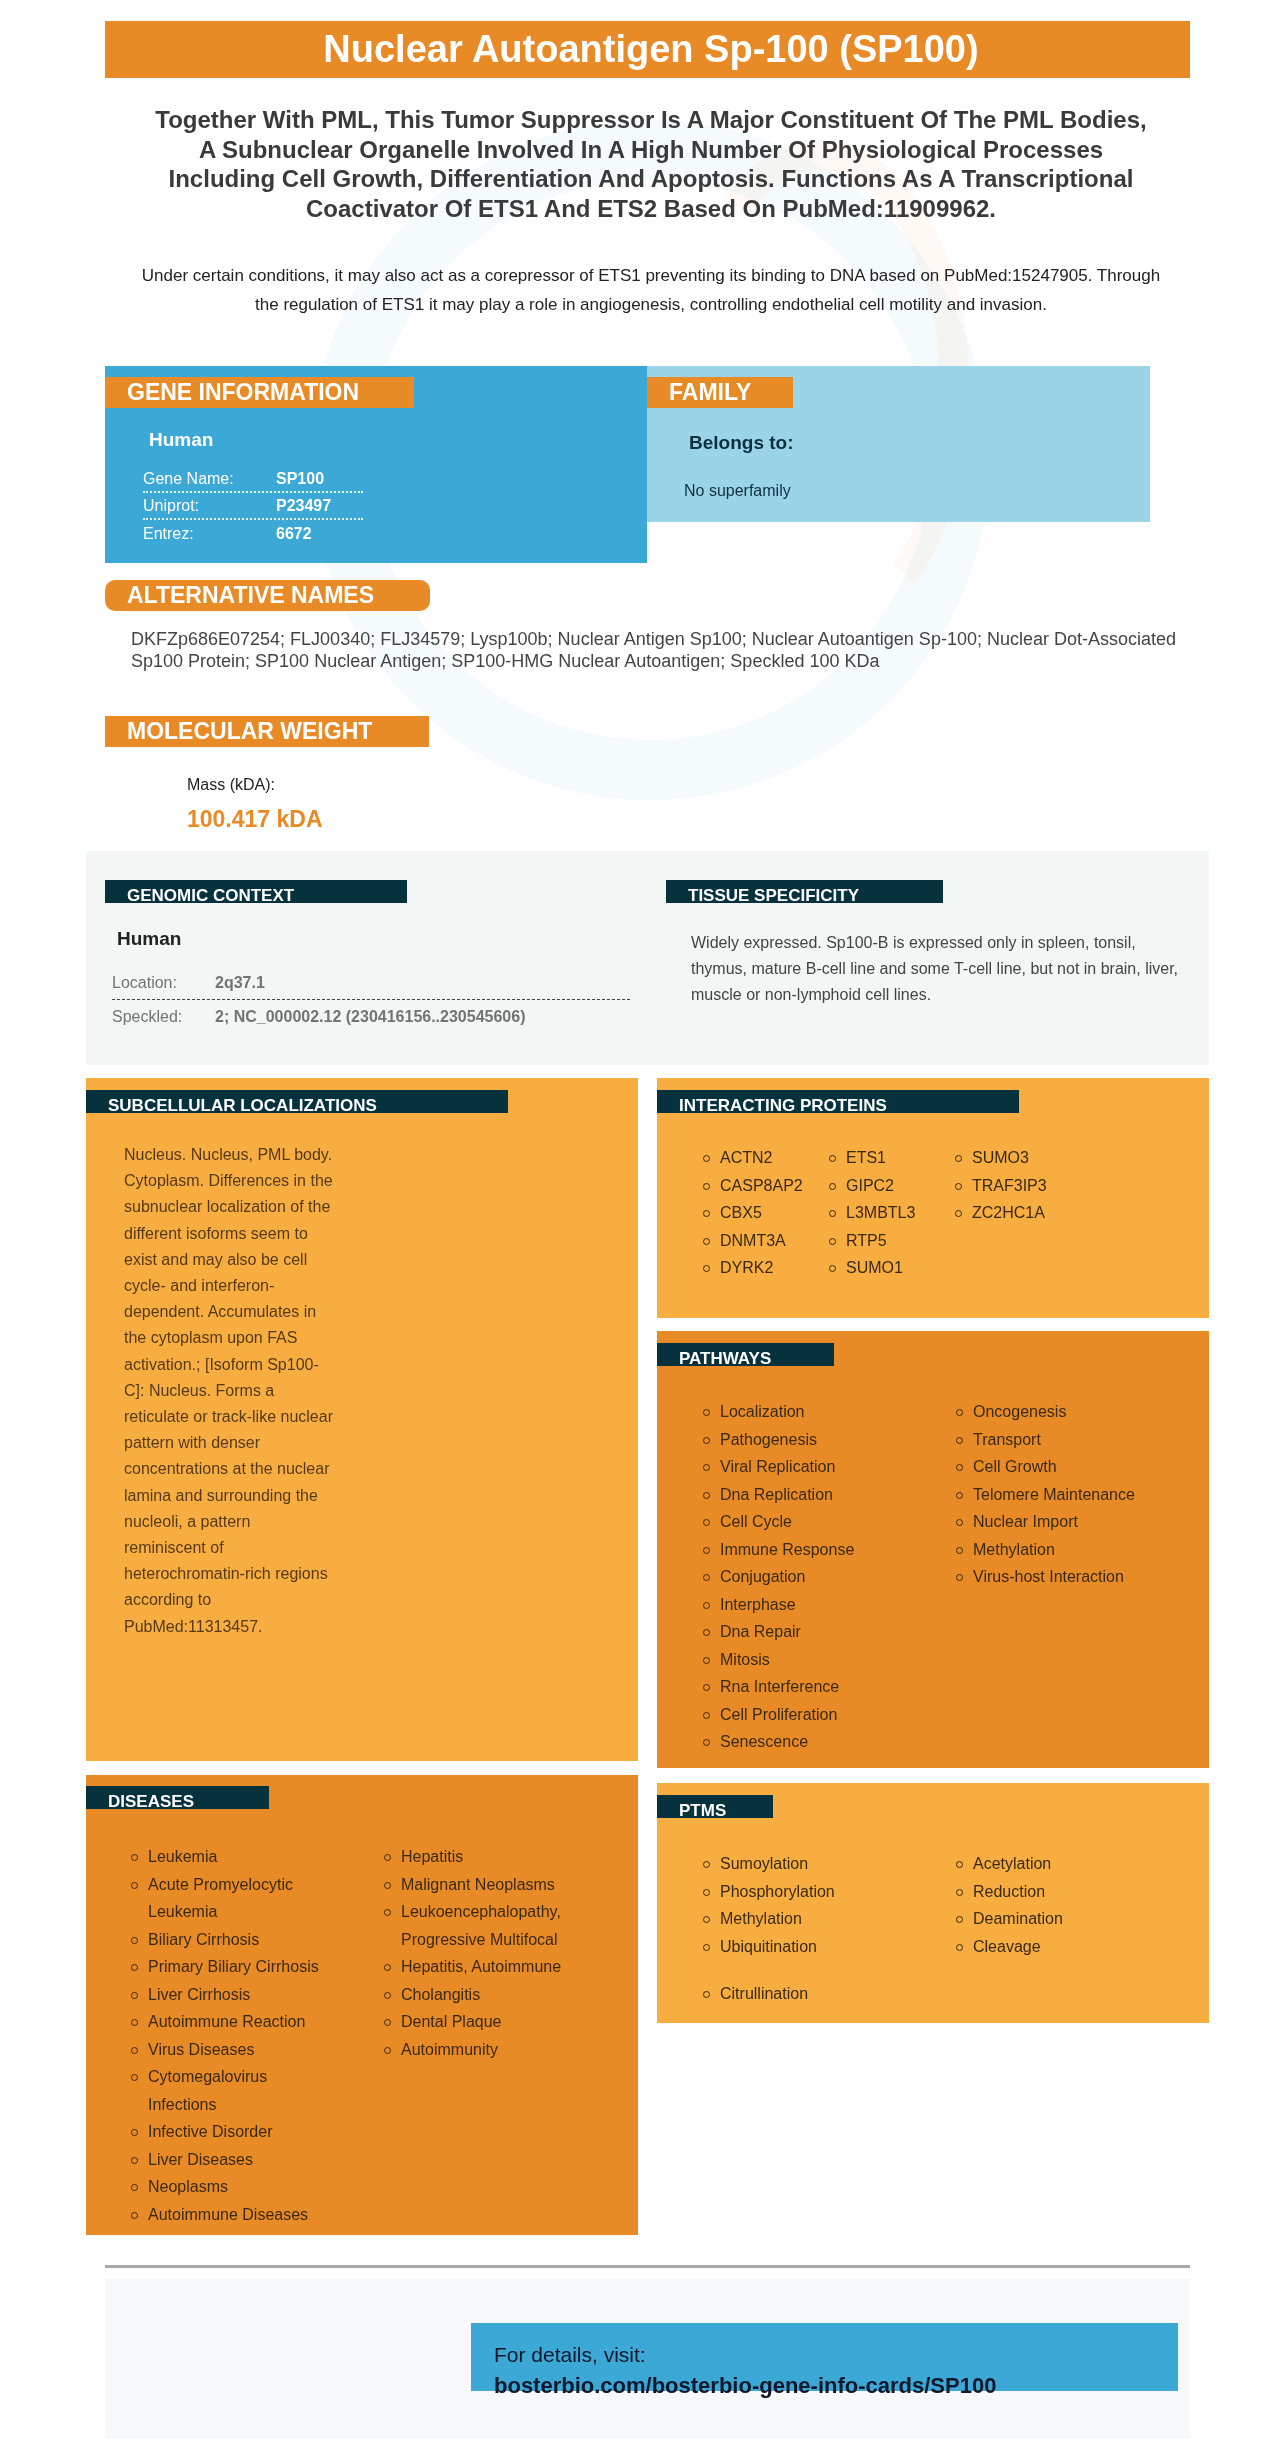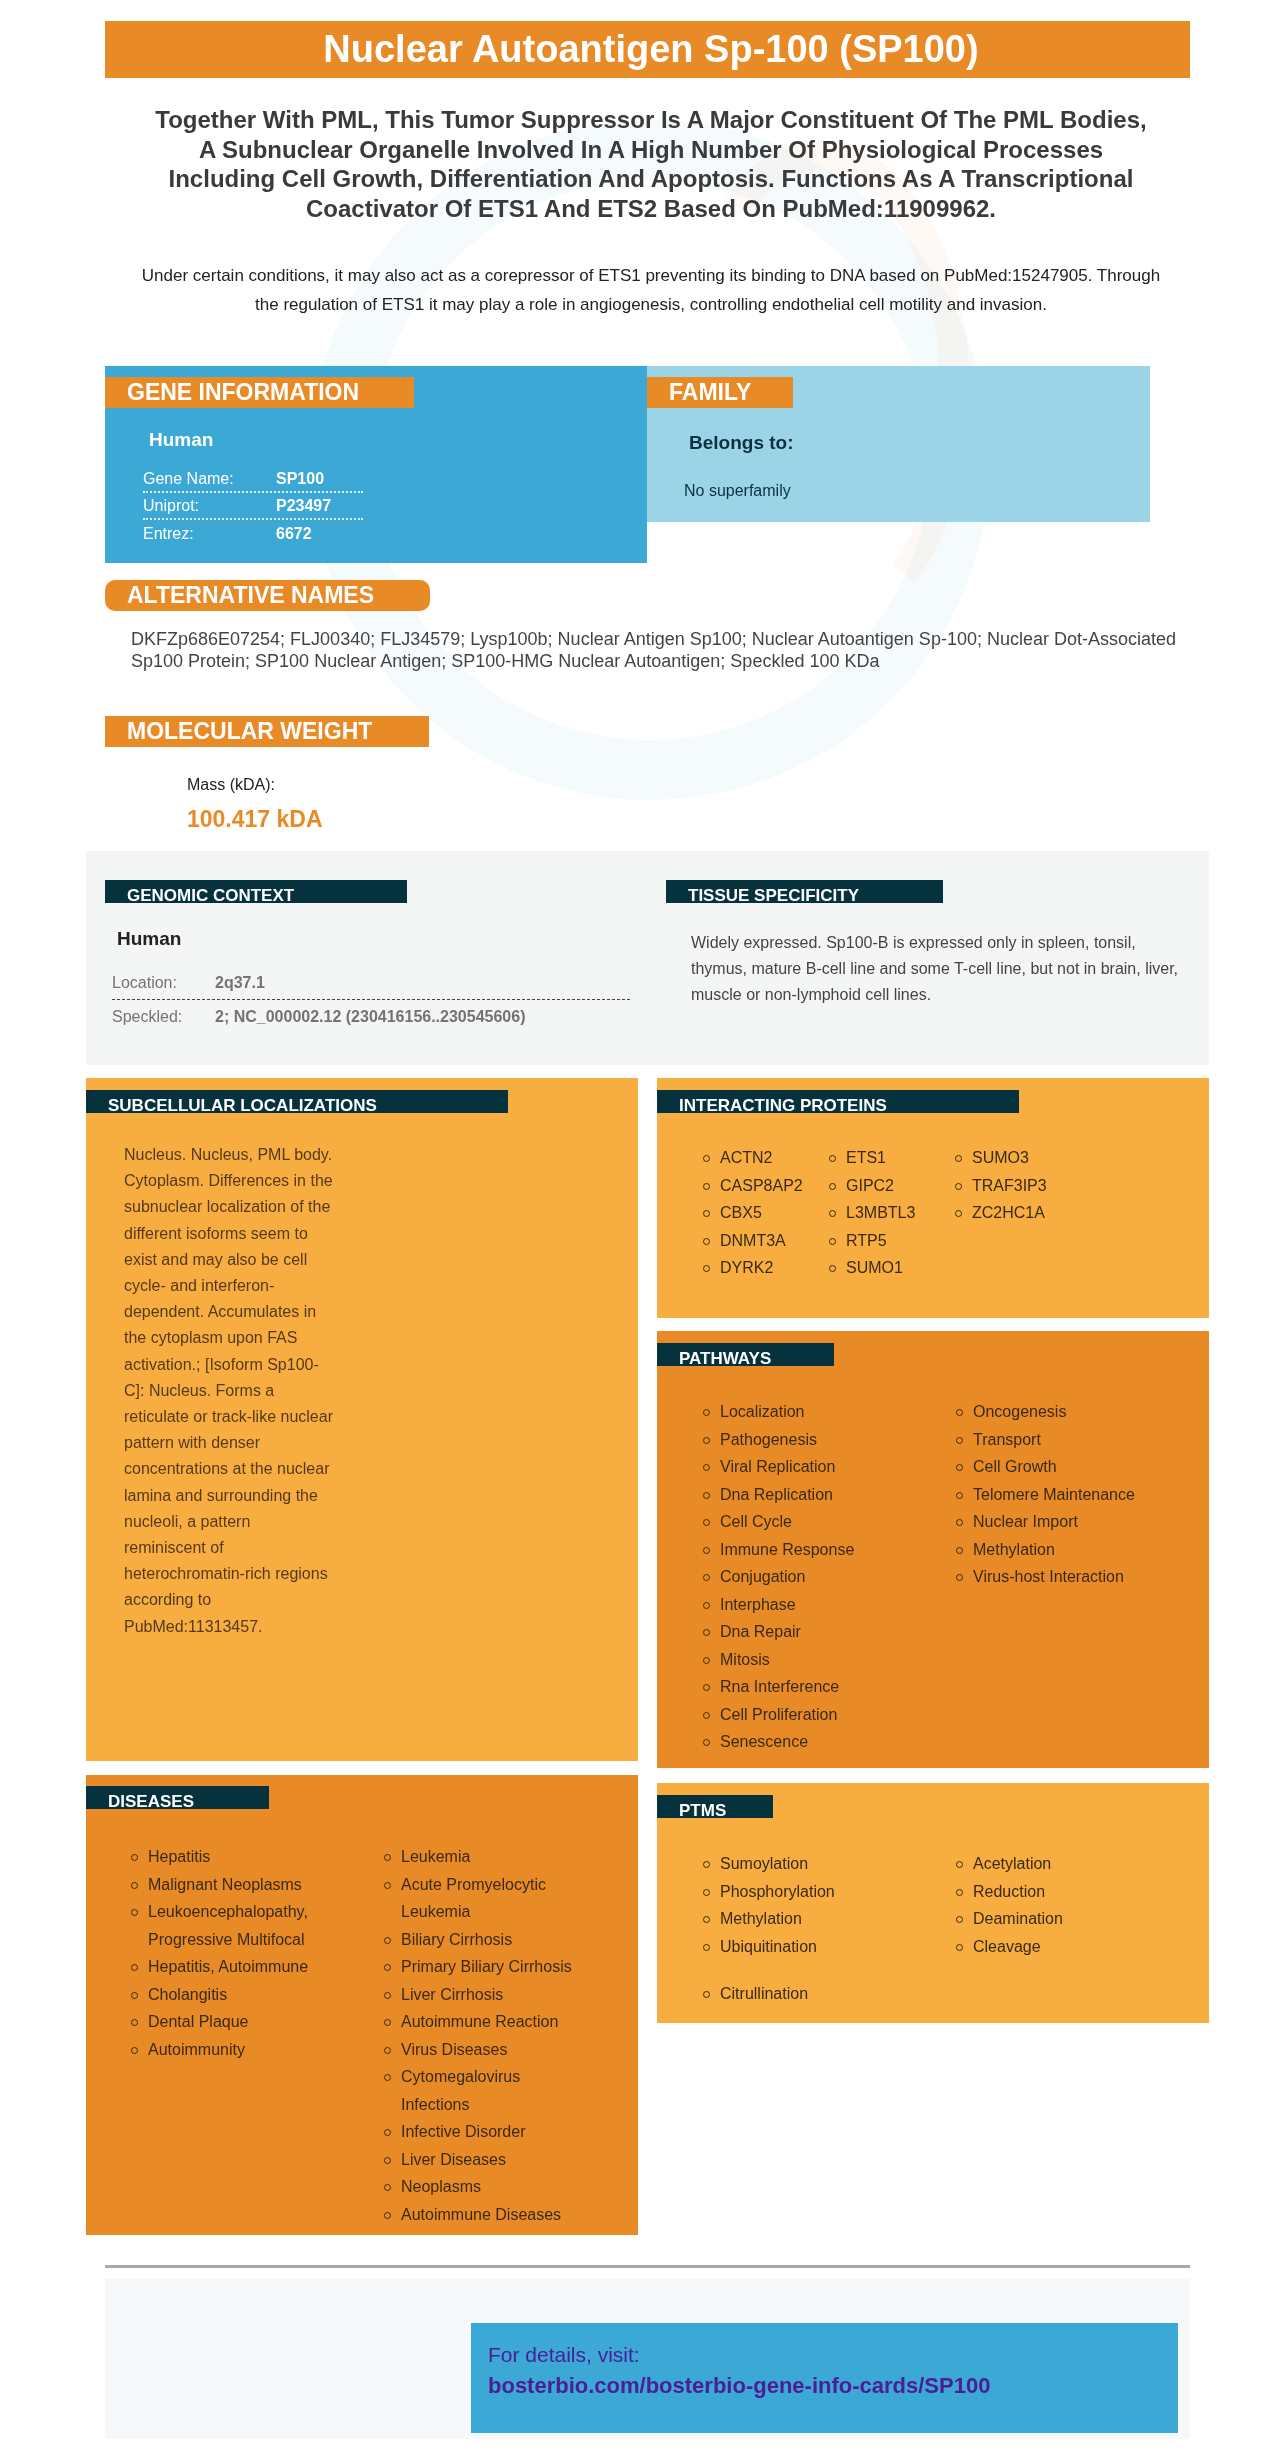--- a/index.html
+++ b/index.html
@@ -80,21 +80,21 @@
   .ptms .extra { position: absolute; left: 45px; top: 197px; }
 
   .diseases { left: 86px; top: 1775px; width: 552px; height: 460px; background: #e88a26; }
   .diseases .hdr-dark { top: 11px; width: 183px; }
   .diseases .cols { left: 44px; top: 68px; }
   .diseases .cols ul:nth-child(1) { width: 253px; }
   .diseases .cols ul:nth-child(1) li, .diseases .cols ul:nth-child(2) li { max-width: 200px; }
 
   .divider { left: 105px; top: 2265px; width: 1085px; height: 3px; background: #a8a8a8; }
   .footer-wrap { left: 105px; top: 2279px; width: 1085px; height: 160px; background: #f6f8fa; }
-  .footer-cta { left: 471px; top: 2323px; width: 707px; height: 110px; background: #3ba8d6; color: #4c1d95; padding: 18px 17px; }
+  .footer-cta { left: 471px; top: 2323px; width: 707px; height: 68px; background: #3ba8d6; color: #0f172a; padding: 18px 23px; }
   .footer-cta .l1 { font-size: 21px; line-height: 28px; }
   .footer-cta .l2 { font-size: 22px; font-weight: bold; line-height: 34px; }
 </style>
 </head>
 <body>
 
 <div class="watermark">
   <div class="ring-a"></div>
   <div class="ring-b"></div>
 </div>
@@ -208,42 +208,42 @@
       <li>Methylation</li>
       <li>Virus-host Interaction</li>
     </ul>
   </div>
 </section>
 
 <section class="box diseases">
   <div class="hdr-dark">DISEASES</div>
   <div class="cols">
     <ul>
-      <li>Hepatitis</li>
-      <li>Malignant Neoplasms</li>
-      <li>Leukoencephalopathy, Progressive Multifocal</li>
-      <li>Hepatitis, Autoimmune</li>
-      <li>Cholangitis</li>
-      <li>Dental Plaque</li>
-      <li>Autoimmunity</li>
-    </ul>
-    <ul>
       <li>Leukemia</li>
       <li>Acute Promyelocytic Leukemia</li>
       <li>Biliary Cirrhosis</li>
       <li>Primary Biliary Cirrhosis</li>
       <li>Liver Cirrhosis</li>
       <li>Autoimmune Reaction</li>
       <li>Virus Diseases</li>
       <li>Cytomegalovirus Infections</li>
       <li>Infective Disorder</li>
       <li>Liver Diseases</li>
       <li>Neoplasms</li>
       <li>Autoimmune Diseases</li>
     </ul>
+    <ul>
+      <li>Hepatitis</li>
+      <li>Malignant Neoplasms</li>
+      <li>Leukoencephalopathy, Progressive Multifocal</li>
+      <li>Hepatitis, Autoimmune</li>
+      <li>Cholangitis</li>
+      <li>Dental Plaque</li>
+      <li>Autoimmunity</li>
+    </ul>
   </div>
 </section>
 
 <section class="box ptms">
   <div class="hdr-dark">PTMS</div>
   <div class="cols">
     <ul>
       <li>Sumoylation</li>
       <li>Phosphorylation</li>
       <li>Methylation</li>

